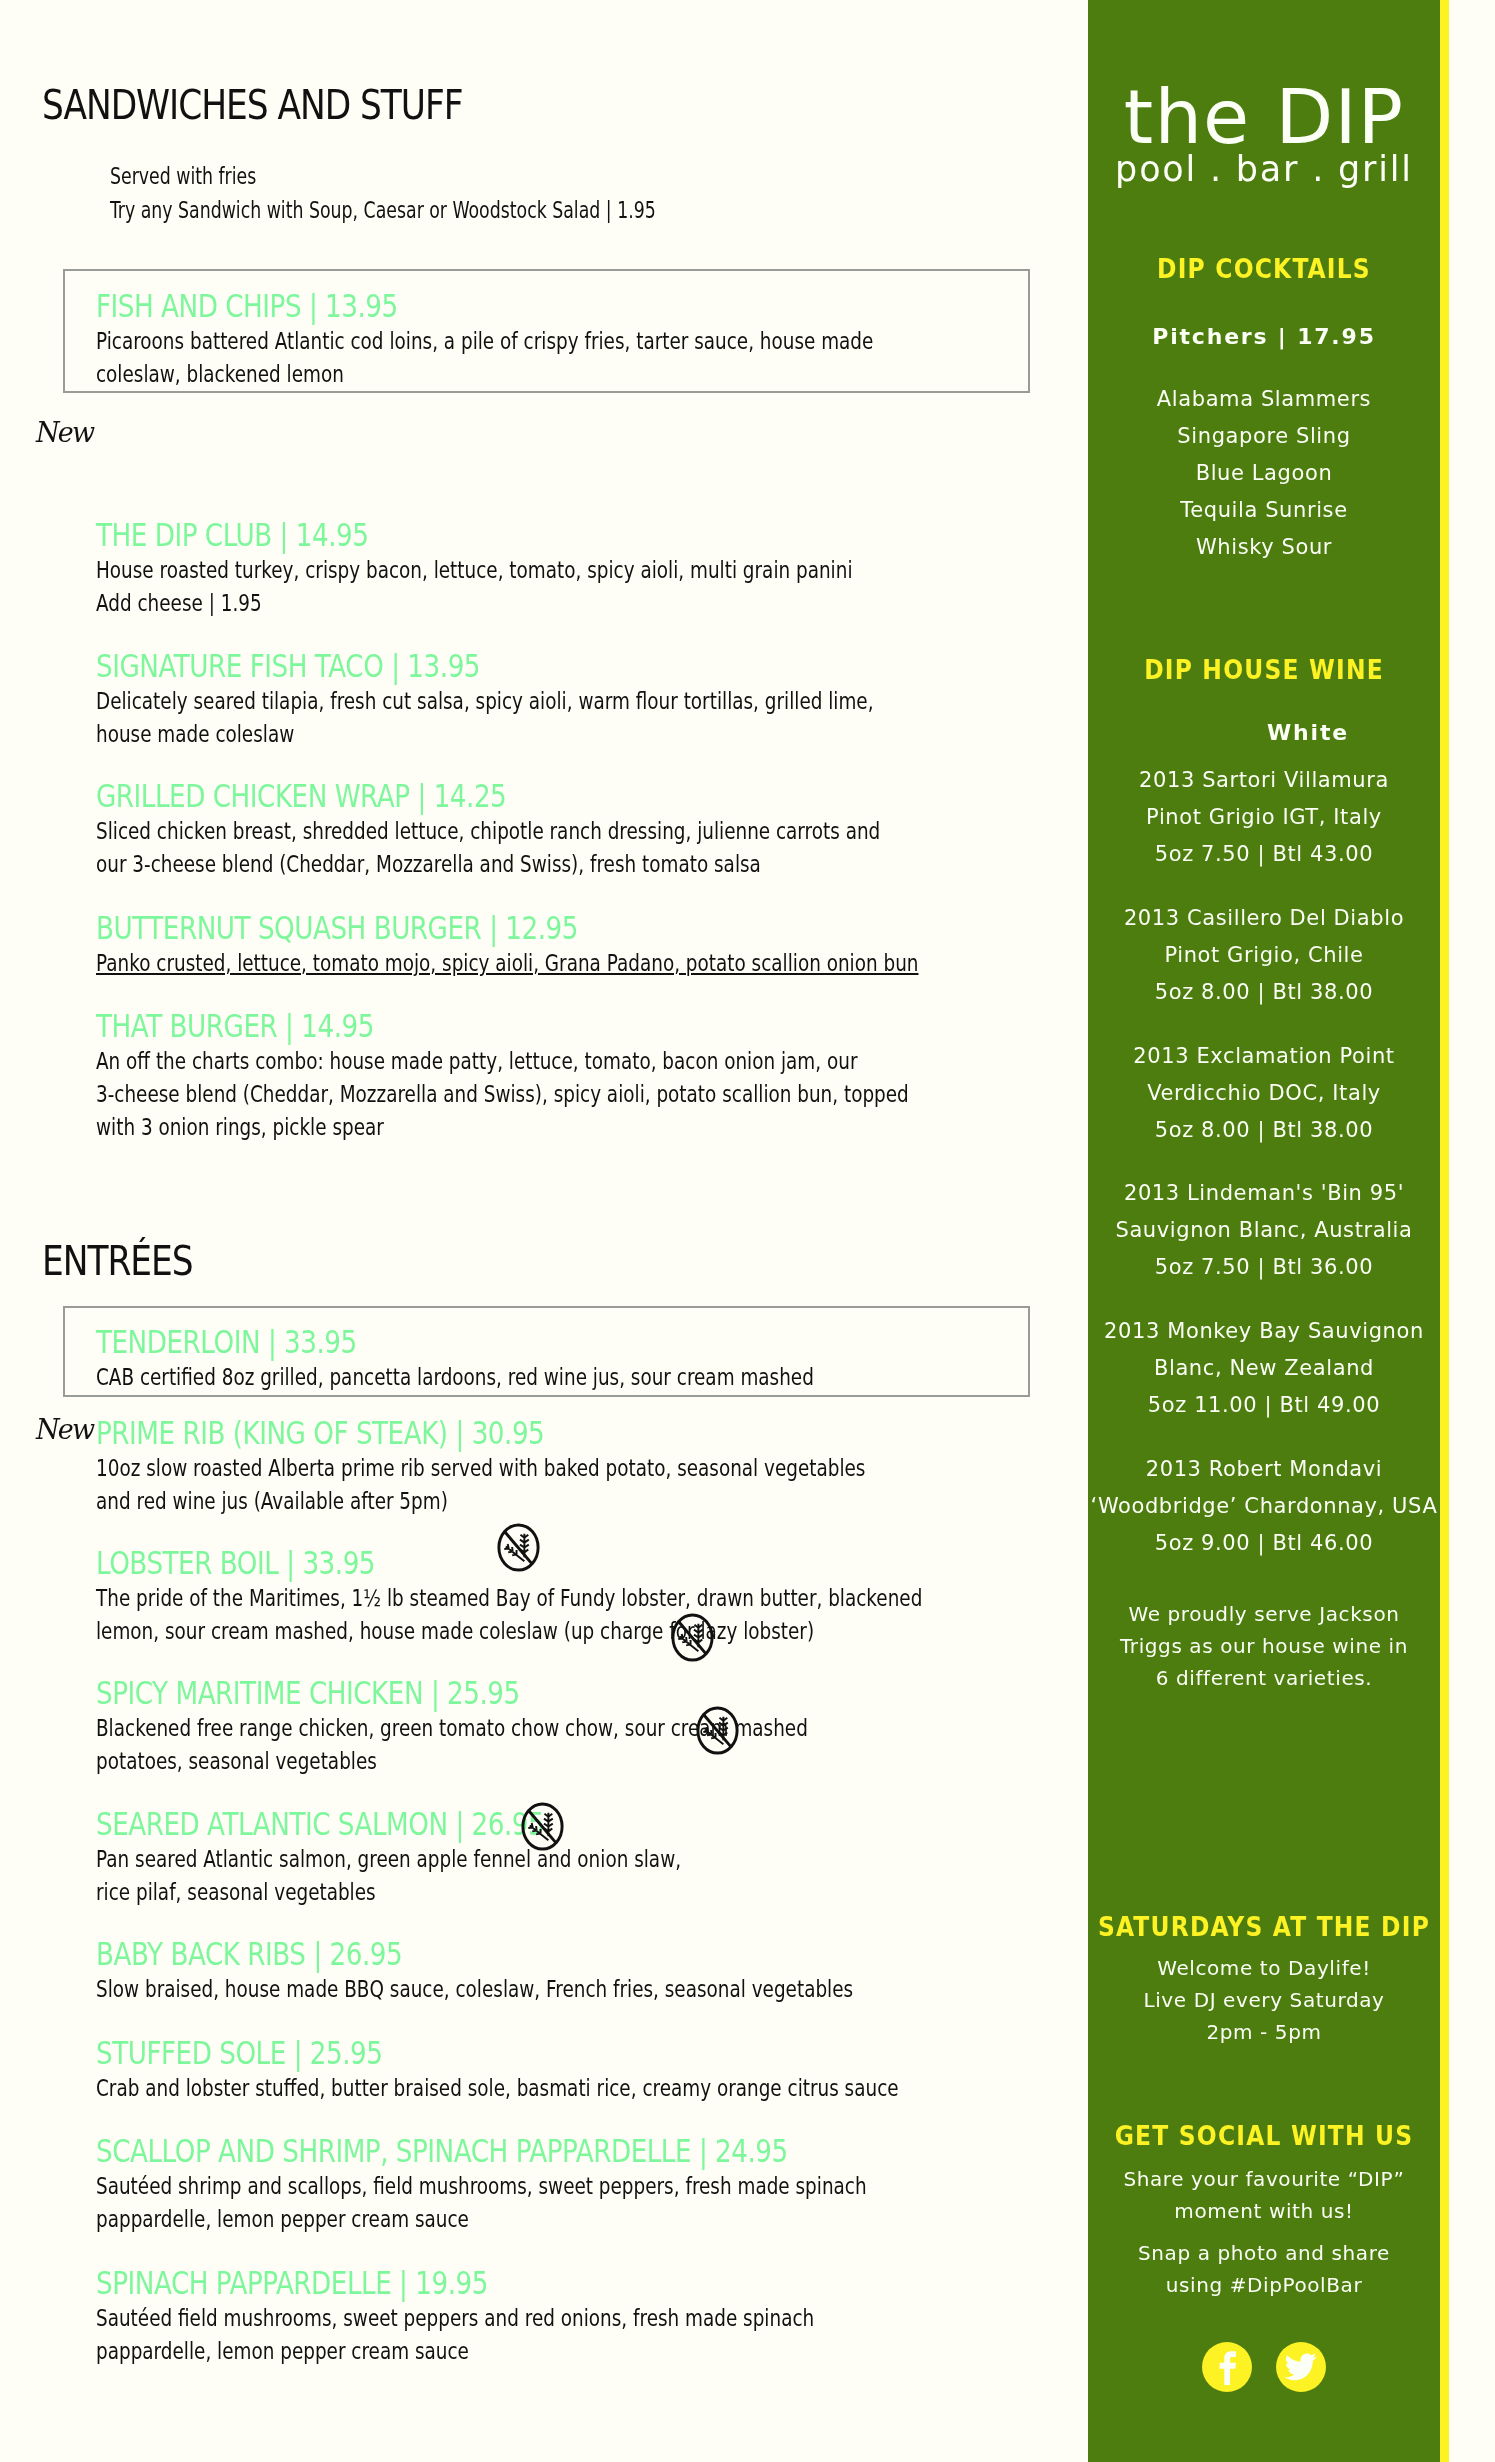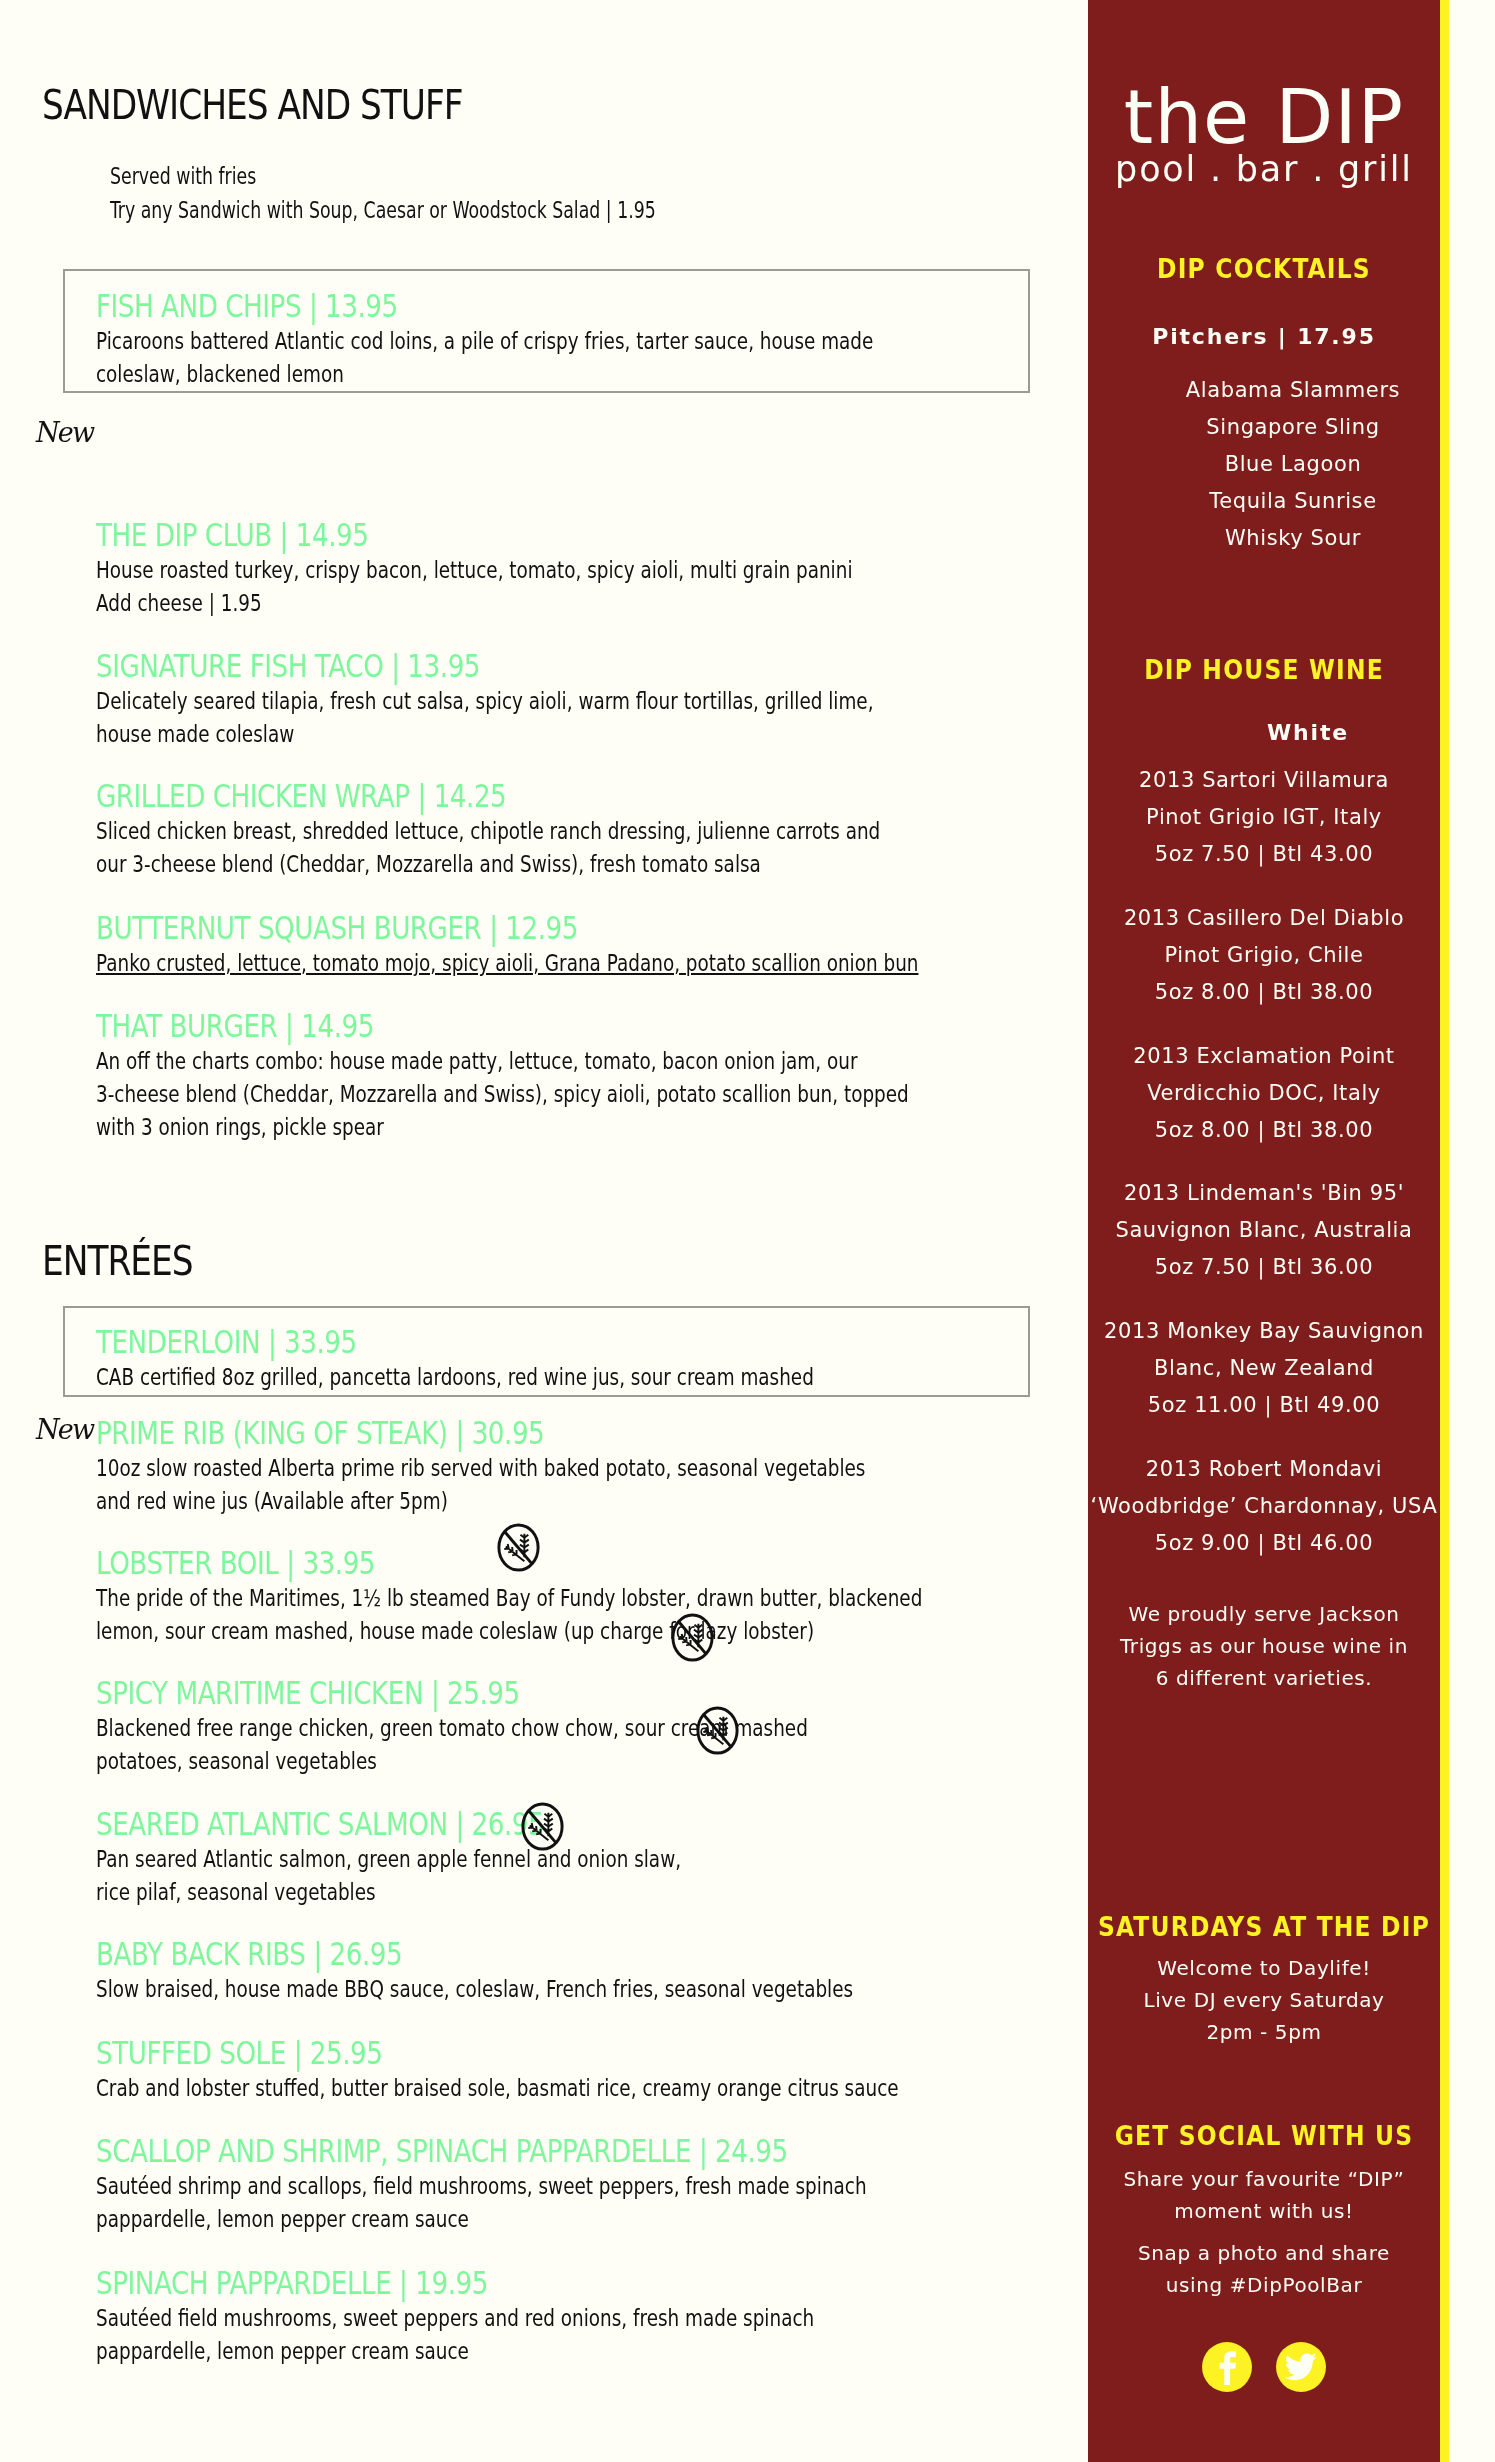--- a/index.html
+++ b/index.html
@@ -34,21 +34,21 @@
     transform:scaleX(0.8); transform-origin:left top;
   }
   .boxed { position:absolute; left:63px; width:967px; border:2.3px solid #999b97; box-sizing:border-box; }
   .new-tag {
     position:absolute; left:36px; font-family:"DejaVu Serif", serif; font-style:italic;
     font-size:27px; color:#111; letter-spacing:-1.8px;
   }
   .gf-icon { position:absolute; width:49px; height:49px; }
 
   .sidebar {
-    position:absolute; left:1088px; top:0; width:352px; height:2462px; background:#7f1d1d;
+    position:absolute; left:1088px; top:0; width:352px; height:2462px; background:#4d7c0f;
   }
   .stripe { position:absolute; left:1440px; top:0; width:9.4px; height:2462px; background:#fdf224; }
   .sb-center { position:absolute; left:0; width:352px; text-align:center; color:#fbfff6; }
   .logo-main { font-family:"DejaVu Sans", sans-serif; font-size:75px; line-height:70px; letter-spacing:1.2px; }
   .logo-sub { font-family:"DejaVu Sans", sans-serif; font-size:35px; line-height:35px; letter-spacing:1.8px; }
   .sb-head {
     font-family:"DejaVu Sans Condensed","DejaVu Sans", sans-serif; font-weight:bold;
     color:#fdf224; font-size:26px; letter-spacing:1.2px;
   }
   .sb-sub { font-family:"DejaVu Sans", sans-serif; font-weight:bold; font-size:22px; letter-spacing:1.8px; }
@@ -190,21 +190,21 @@
 </div>
 
 <div class="sidebar">
   <div class="sb-center" style="top:82px;">
     <div class="logo-main">the DIP</div>
     <div class="logo-sub">pool . bar . grill</div>
   </div>
 
   <div class="sb-center sb-head" style="top:254px;">DIP COCKTAILS</div>
   <div class="sb-center sb-sub" style="top:324px;">Pitchers | 17.95</div>
-  <div class="sb-center sb-text" style="top:372px;padding-left:29px;">
+  <div class="sb-center sb-text" style="top:381px;">
     <div>Alabama Slammers</div>
     <div>Singapore Sling</div>
     <div>Blue Lagoon</div>
     <div>Tequila Sunrise</div>
     <div>Whisky Sour</div>
   </div>
 
   <div class="sb-center sb-head" style="top:655px;">DIP HOUSE WINE</div>
   <div class="sb-center sb-sub" style="top:720px;padding-left:44px;">White</div>
 

